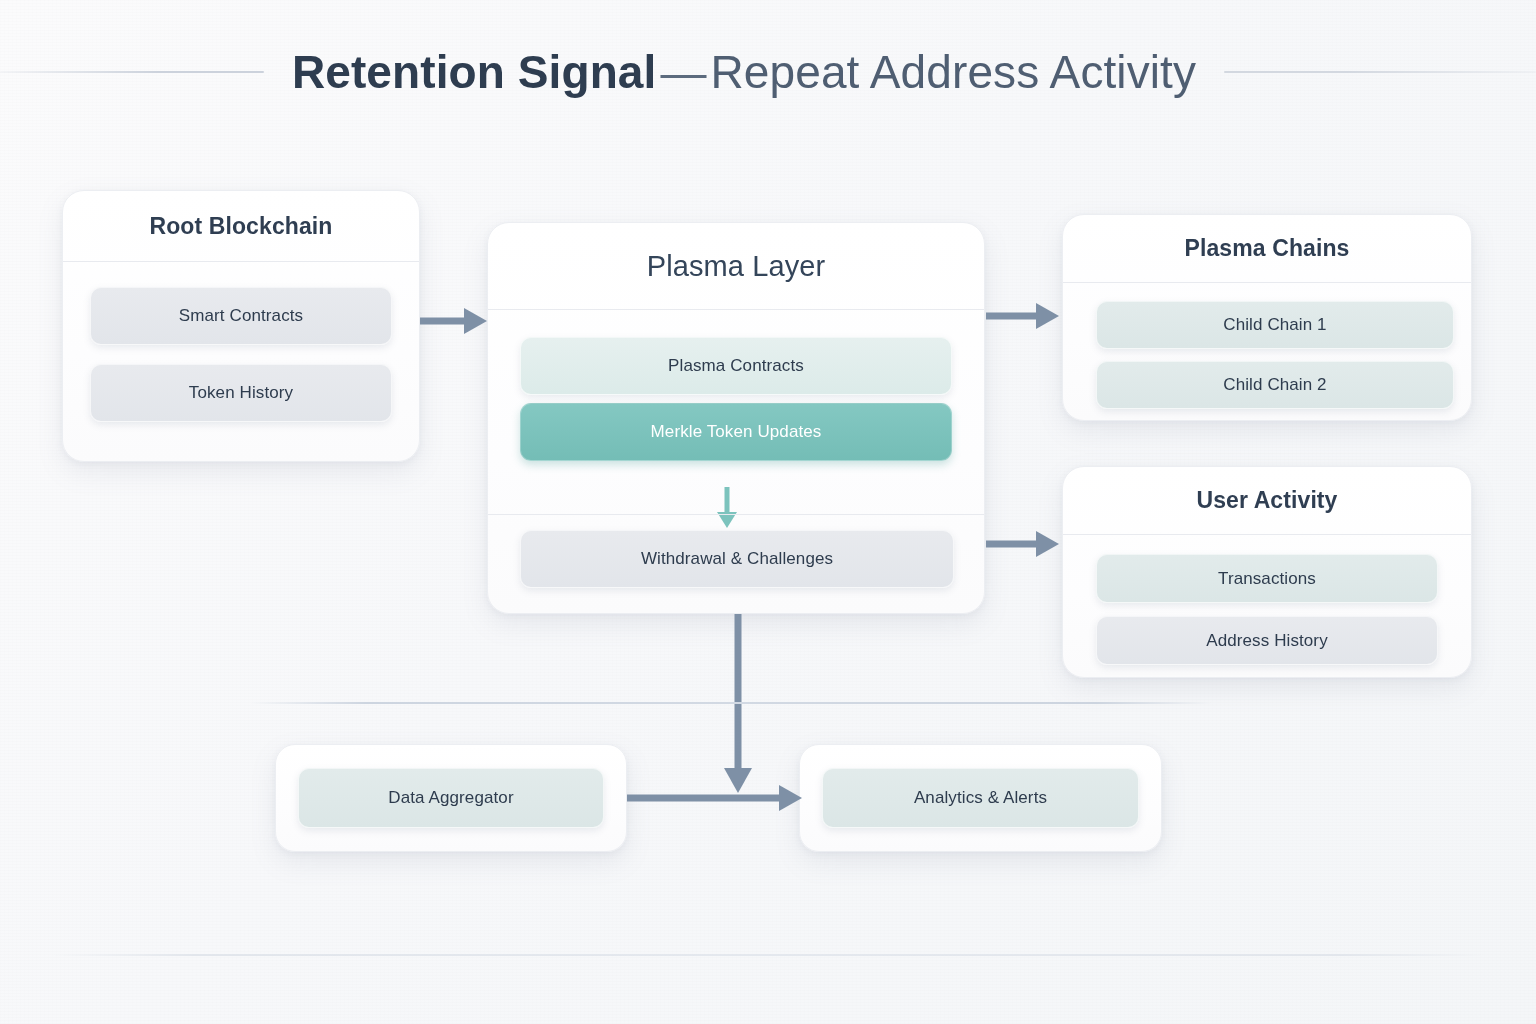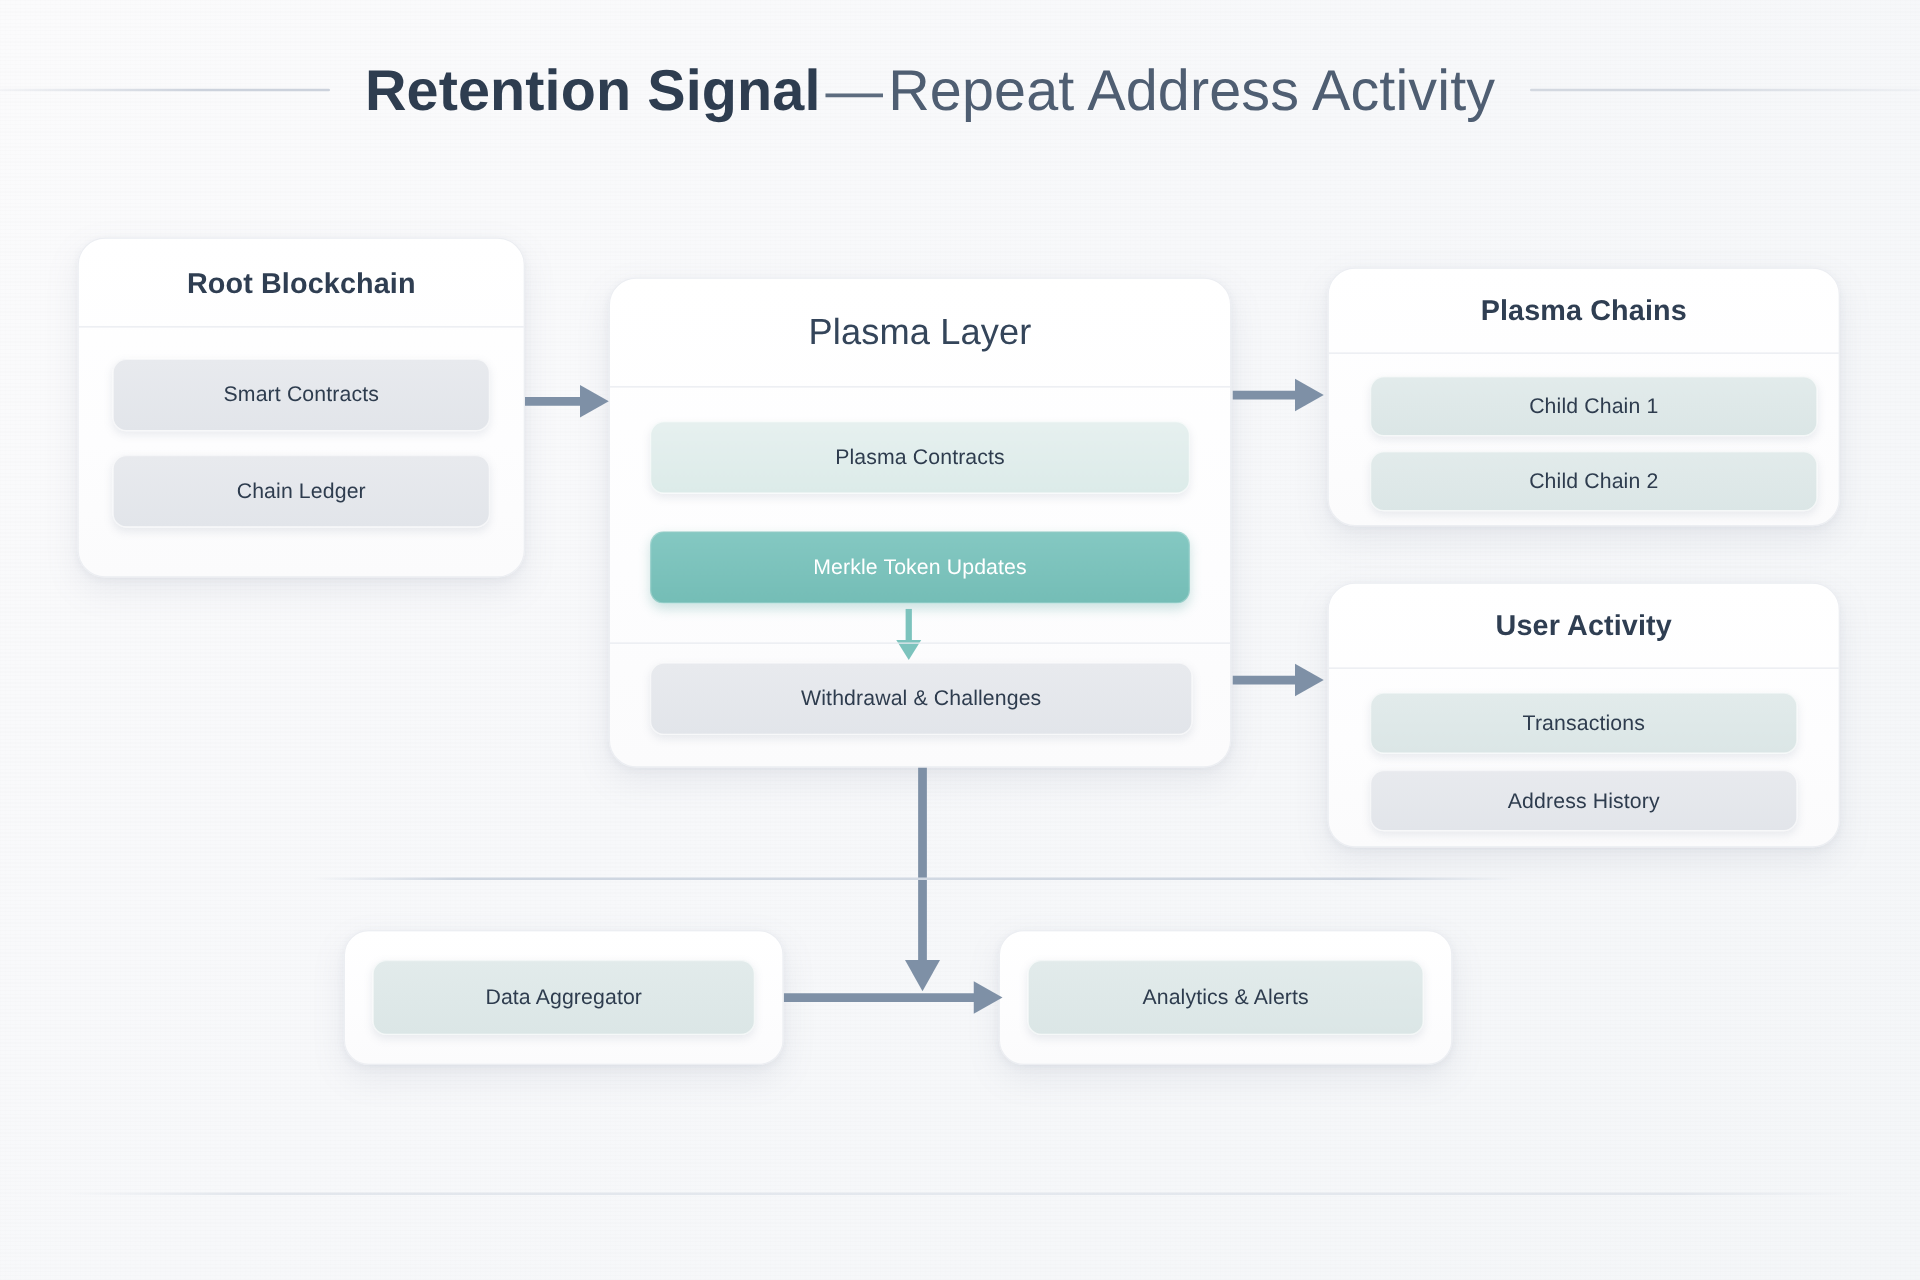--- a/index.html
+++ b/index.html
@@ -170,28 +170,28 @@
       <span class="title-main">Retention Signal</span><span class="title-dash">—</span><span class="title-sub">Repeat Address Activity</span>
     </div>
     <div class="title-rule right"></div>
   </div>
 
   <div class="card" style="left:62px; top:190px; width:358px; height:272px;">
     <div class="card-title" style="margin-top:22px; margin-bottom:21px;">Root Blockchain</div>
     <div class="card-divider"></div>
     <div class="card-body" style="padding:25px 27px 0 27px; gap:19px;">
       <div class="chip grey" style="height:58px;">Smart Contracts</div>
-      <div class="chip grey" style="height:58px;">Chain Ledger</div>
+      <div class="chip grey" style="height:58px;">Token History</div>
     </div>
   </div>
 
   <div class="card" style="left:487px; top:222px; width:498px; height:392px;">
     <div class="card-title large" style="margin-top:27px; margin-bottom:26px;">Plasma Layer</div>
     <div class="card-divider"></div>
-    <div class="card-body" style="padding:27px 32px 0 32px; gap:30px;">
+    <div class="card-body" style="padding:27px 32px 0 32px; gap:8px;">
       <div class="chip lightteal" style="height:58px;">Plasma Contracts</div>
       <div class="chip solidteal" style="height:58px;">Merkle Token Updates</div>
     </div>
 
     <svg class="arrow" style="left:224px; top:264px;" width="30" height="42" viewBox="0 0 30 42">
       <line x1="15" y1="0" x2="15" y2="27" stroke="#7cc3bd" stroke-width="5"></line>
       <polygon points="15,41 5,25 25,25" fill="#7cc3bd"></polygon>
     </svg>
 
     <div class="inner-divider" style="left:0; top:291px; width:496px;"></div>

